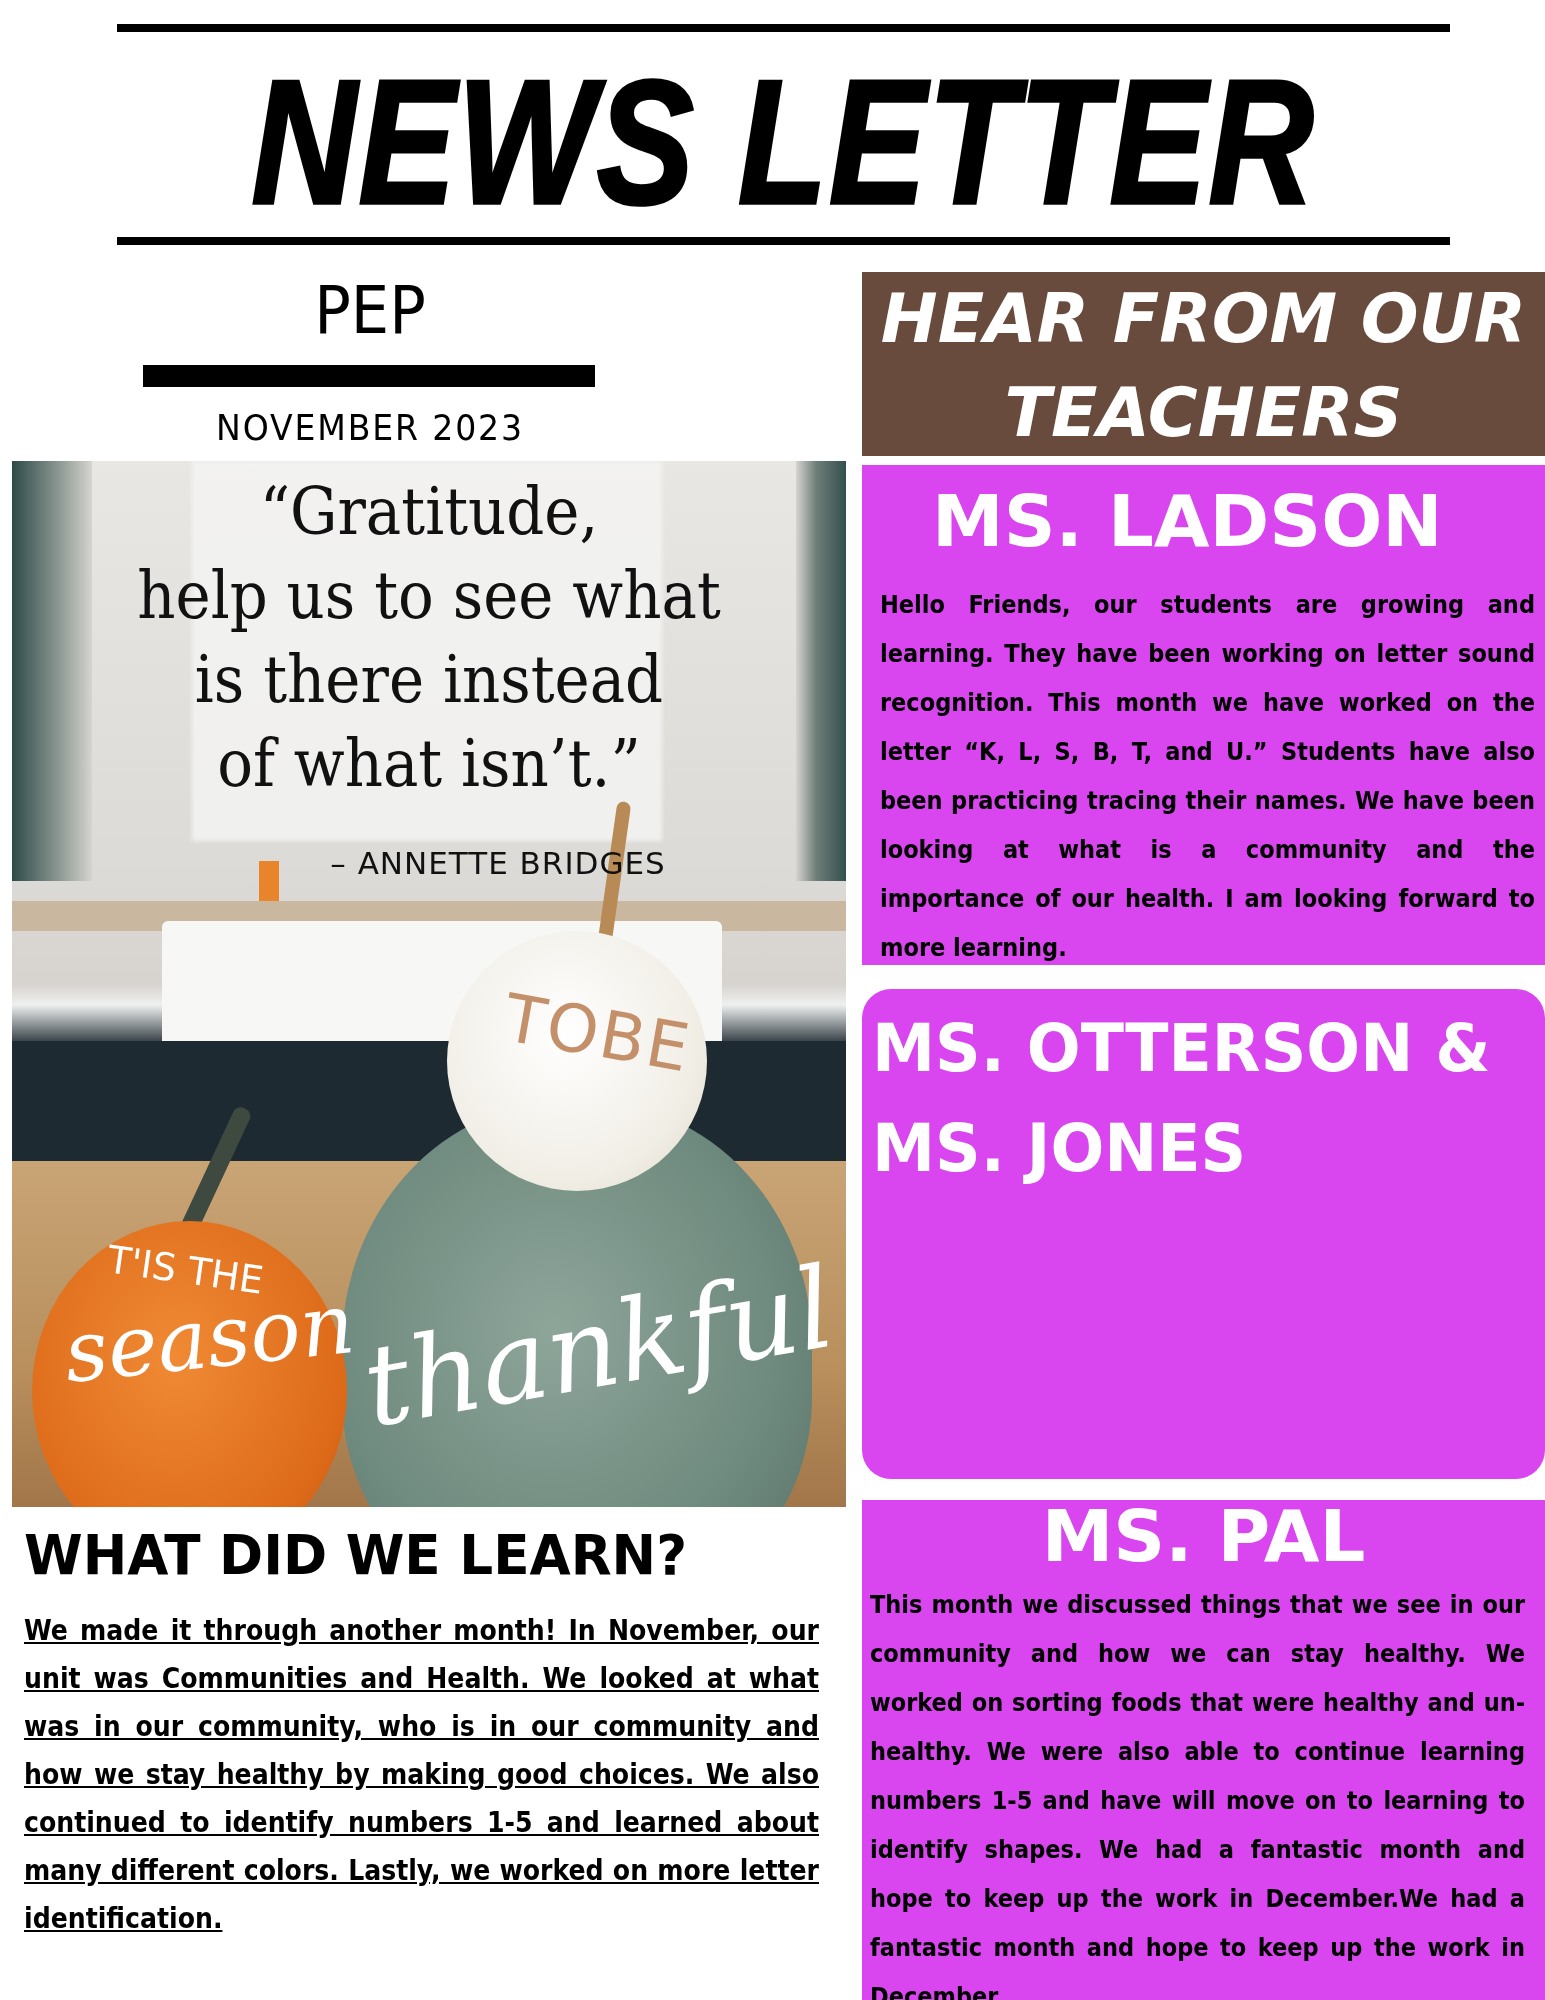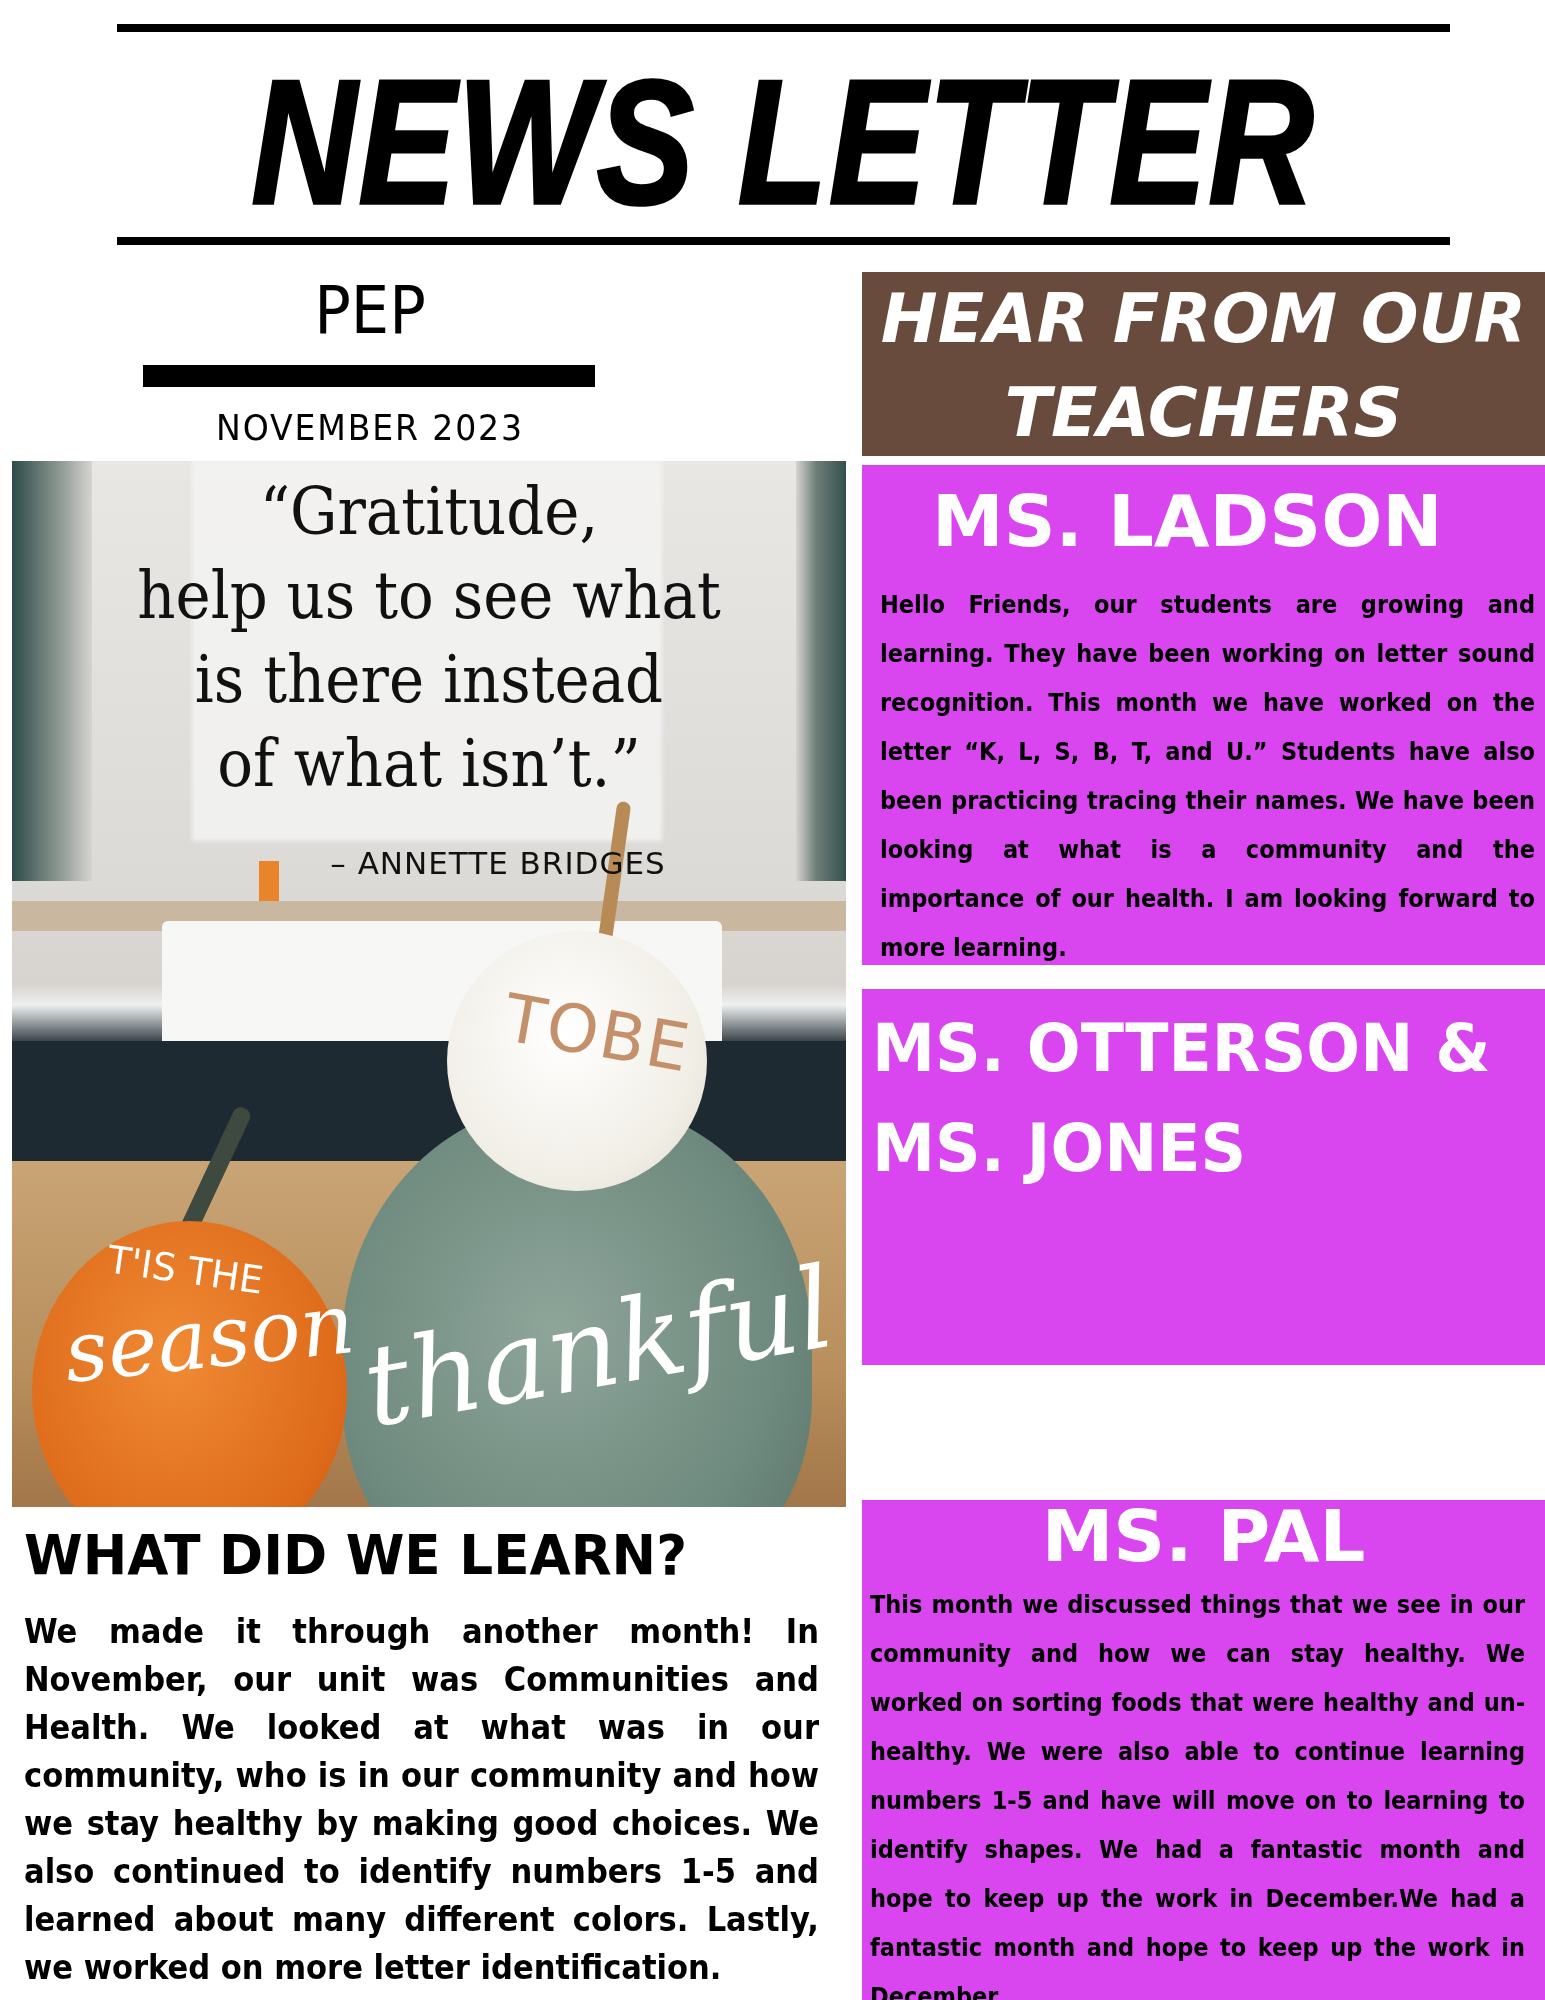--- a/index.html
+++ b/index.html
@@ -71,34 +71,34 @@
   }
 
   
   #learn-heading {
     position: absolute; left: 24px; top: 1527px; font-family: "DejaVu Sans", sans-serif; font-weight: 700;
     font-size: 56px; line-height: 1; transform: scaleX(0.95); transform-origin: left;
   }
   #learn-body {
     position: absolute; left: 24px; top: 1607px; width: 795px;
     font-family: "DejaVu Sans Condensed", "DejaVu Sans", sans-serif; font-weight: 700;
-    font-size: 34px; line-height: 48px; text-align: justify;
+    font-size: 28px; line-height: 48px; text-align: justify; text-decoration: underline;
   }
 
   
   #teachers-header {
     position: absolute; left: 862px; top: 272px; width: 683px; height: 184px; background: #694b3d;
     color: #fff; text-align: center; font-family: "DejaVu Sans", sans-serif; font-weight: 700; font-style: italic;
     font-size: 68px; line-height: 94px; padding-top: 0;
   }
   .teacher-box {
     position: absolute; left: 862px; width: 683px; background: #d946ef;
   }
   #box-ladson { top: 465px; height: 500px; }
-  #box-otterson { top: 989px; height: 376px; }
+  #box-otterson { top: 989px; height: 490px; border-radius: 29px; }
   #box-pal { top: 1500px; height: 576px; }
 
   .teacher-name {
     position: absolute; color: #fff; font-family: "DejaVu Sans", sans-serif; font-weight: 700;
     font-size: 72px; line-height: 1;
   }
   #name-ladson { left: 70px; top: 20px; }
   #name-otterson { left: 10px; top: 10px; font-size: 66px; line-height: 100px; transform: scaleX(0.96); transform-origin: left; }
   #name-pal { left: 0; top: 0; width: 100%; text-align: center; font-size: 72px; }
 

